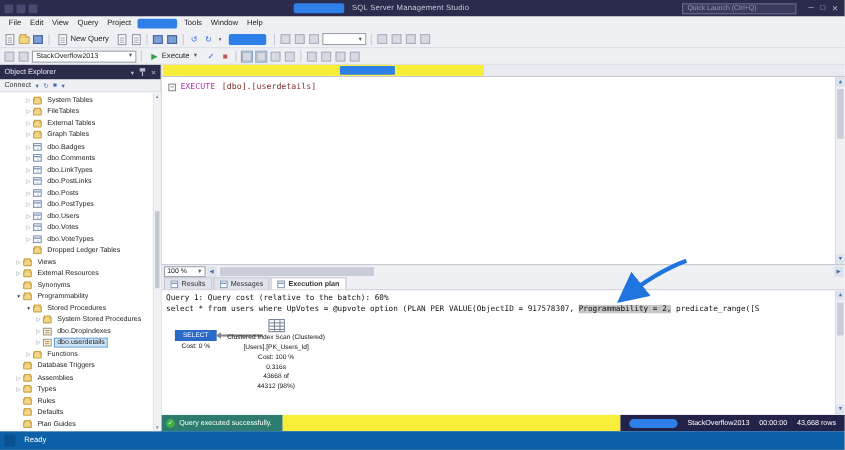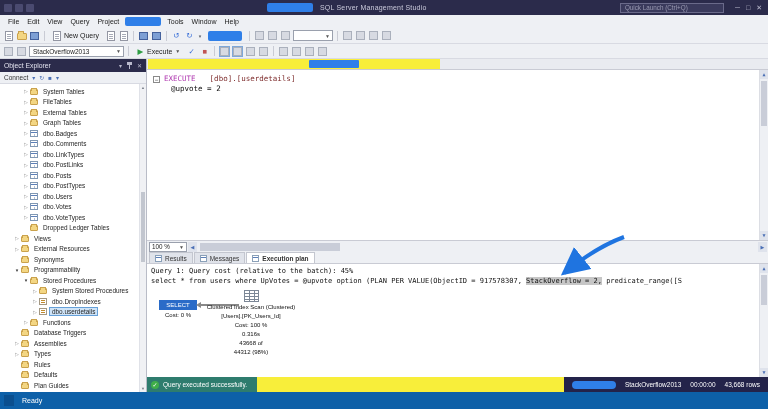--- a/index.html
+++ b/index.html
@@ -75,21 +75,21 @@
 
   
   .editorcol{flex:1;display:flex;flex-direction:column;min-width:0;background:#fff}
   .tabstrip{height:11px;flex:none;background:#e9ebf0;position:relative;border-bottom:1px solid #c9cbd4}
   .tab-highlight{position:absolute;left:1px;top:0;width:292px;height:10px;background:#f8ee3a}
   .tab-redaction{position:absolute;left:162px;top:1px;width:50px;height:8px;background:#2f7fe8;border-radius:1px}
   .code{flex:1;position:relative;font-family:"DejaVu Sans Mono",monospace;font-size:7.5px;line-height:10px;padding:4px 12px 0 6px;color:#111;min-height:0}
   .code-line{display:flex;align-items:center;height:10px;white-space:pre}
   .collapse-box{width:7px;height:7px;border:1px solid #8a8a8a;font-size:6px;line-height:5px;text-align:center;color:#444;margin-right:4px;background:#fff;flex:none}
   .kw{color:#b03ab0}
-  .obj{color:#7d2b2b;margin-left:14px}
+  .obj{color:#7d2b2b;margin-left:6px}
   .param{padding-left:18px}
   .ed-vscroll{position:absolute;top:0;right:0;bottom:0;width:9px;background:#eef0f4;border-left:1px solid #dcdee4}
   .sb-btn{position:absolute;left:0;right:0;height:9px;background:#dfe3ec;color:#4a6fb5;font-size:5px;text-align:center;line-height:9px}
   .sb-btn.top{top:0}
   .sb-btn.bot{bottom:0}
   .sb-thumb{position:absolute;left:1px;right:1px;top:11px;height:45px;background:#c9cdd8}
 
   .zoomrow{height:12px;flex:none;display:flex;align-items:center;background:#eef0f4;border-top:1px solid #c9cbd4}
   .zoom-dd{width:38px;height:10px;margin-left:2px;background:#fff;border:1px solid #9aa0ad;font-size:6.3px;display:flex;align-items:center;padding:0 2px;gap:2px;color:#222}
   .hscroll{flex:1;height:10px;position:relative;background:#eef0f4;margin:0 1px}
@@ -451,23 +451,20 @@
         <span class="tab-highlight"></span>
         <span class="tab-redaction"></span>
       </div>
 
       <div class="code">
         <div class="code-line">
           <span class="collapse-box">−</span>
           <span class="kw">EXECUTE</span>
           <span class="obj">[dbo].[userdetails]</span>
         </div>
-        <div class="code-line param">
-          <span>@upvote = 2</span>
-        </div>
         <div class="ed-vscroll">
           <span class="sb-btn top">▲</span>
           <span class="sb-thumb"></span>
           <span class="sb-btn bot">▼</span>
         </div>
       </div>
 
       <div class="zoomrow">
         <div class="zoom-dd">
           <span>100 %</span>
@@ -489,22 +486,22 @@
             <span class="rtab-ico"></span>
             <span>Messages</span>
           </div>
           <div class="rtab active">
             <span class="rtab-ico"></span>
             <span>Execution plan</span>
           </div>
         </div>
 
       <div class="results">
-        <div class="r-line cost">Query 1: Query cost (relative to the batch): 45%</div>
-        <div class="r-line"><span>select * from users where UpVotes = @upvote option (PLAN PER VALUE(ObjectID = 917578307, </span><span class="hl">StackOverflow = 2,</span><span> predicate_range([S</span></div>
+        <div class="r-line cost">Query 1: Query cost (relative to the batch): 60%</div>
+        <div class="r-line"><span>select * from users where UpVotes = @upvote option (PLAN PER VALUE(ObjectID = 917578307, </span><span class="hl">Programmability = 2,</span><span> predicate_range([S</span></div>
 
         <div class="plan">
           <div class="select-node">
             <div class="select-badge">SELECT</div>
             <div class="select-cost">Cost: 0 %</div>
           </div>
           <div class="plan-arrow"></div>
           <div class="scan-node">
             <div class="scan-ico"></div>
             <div class="scan-text">Clustered Index Scan (Clustered)</div>

